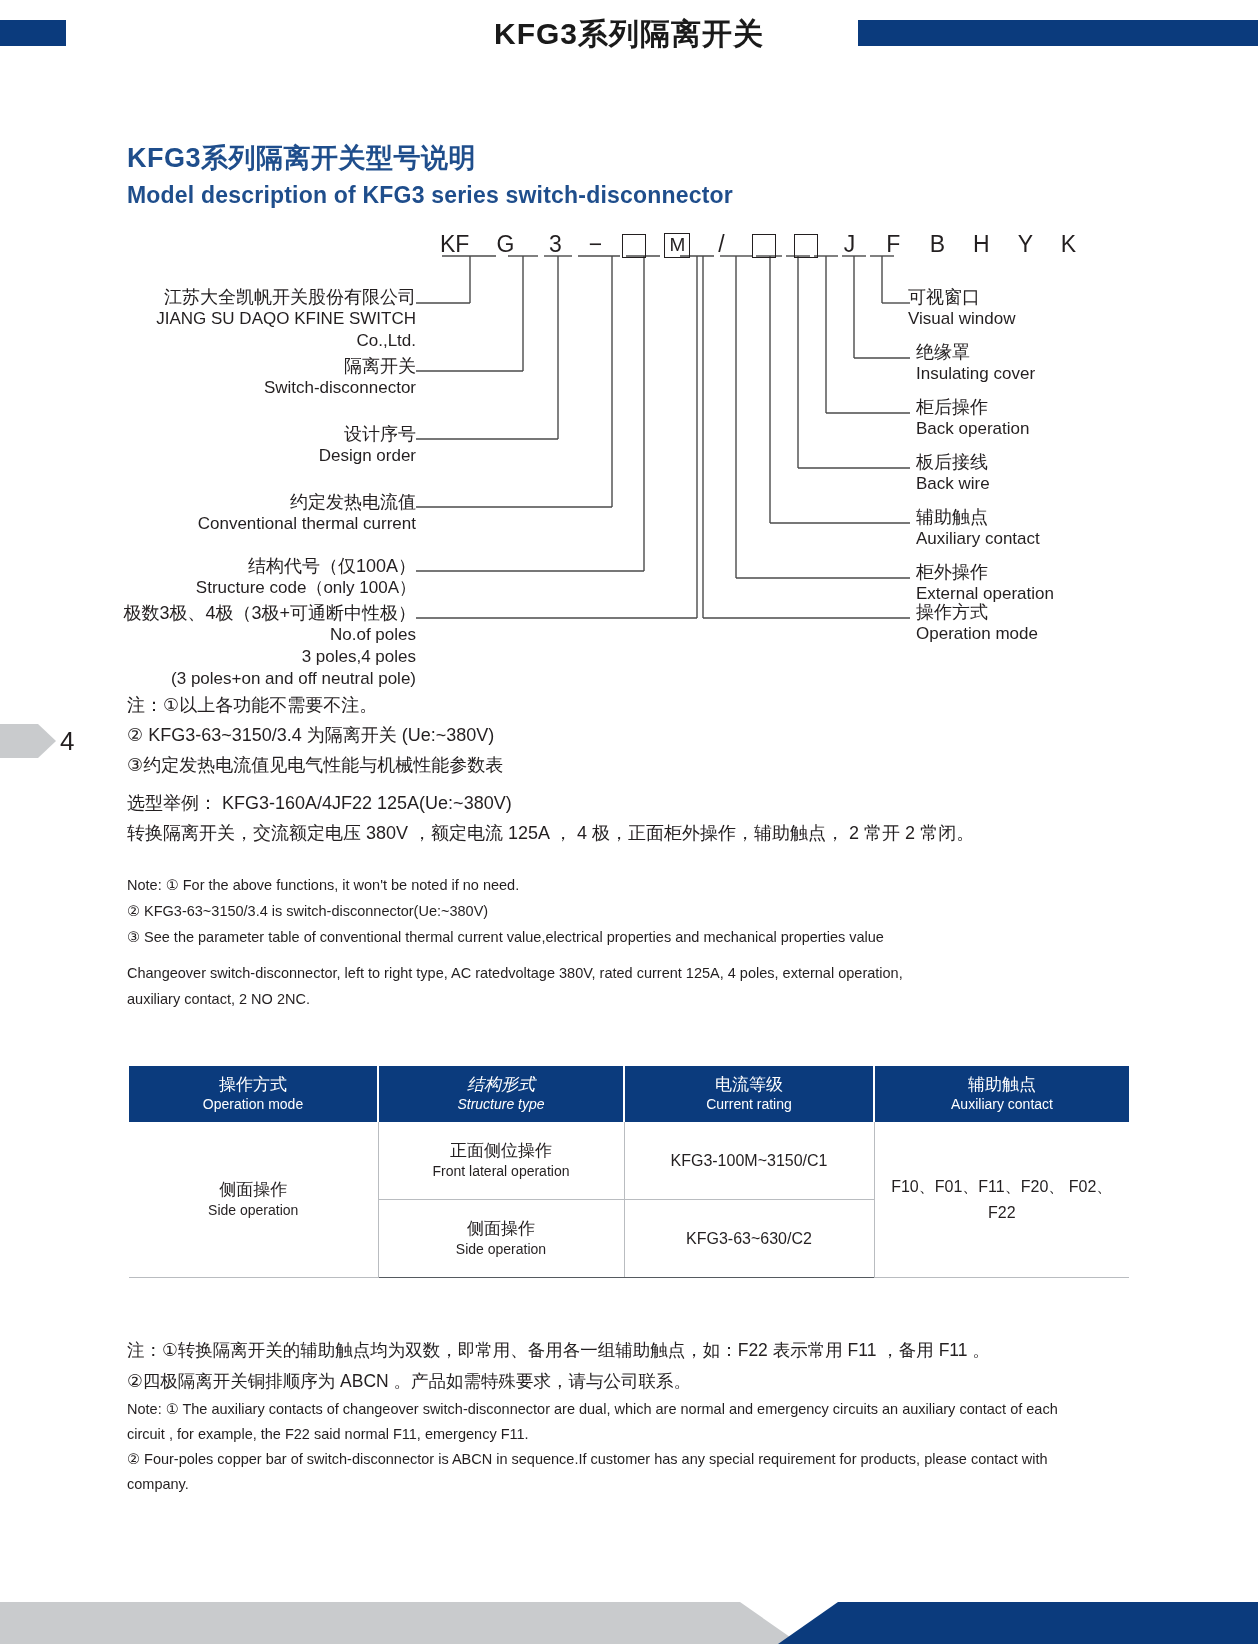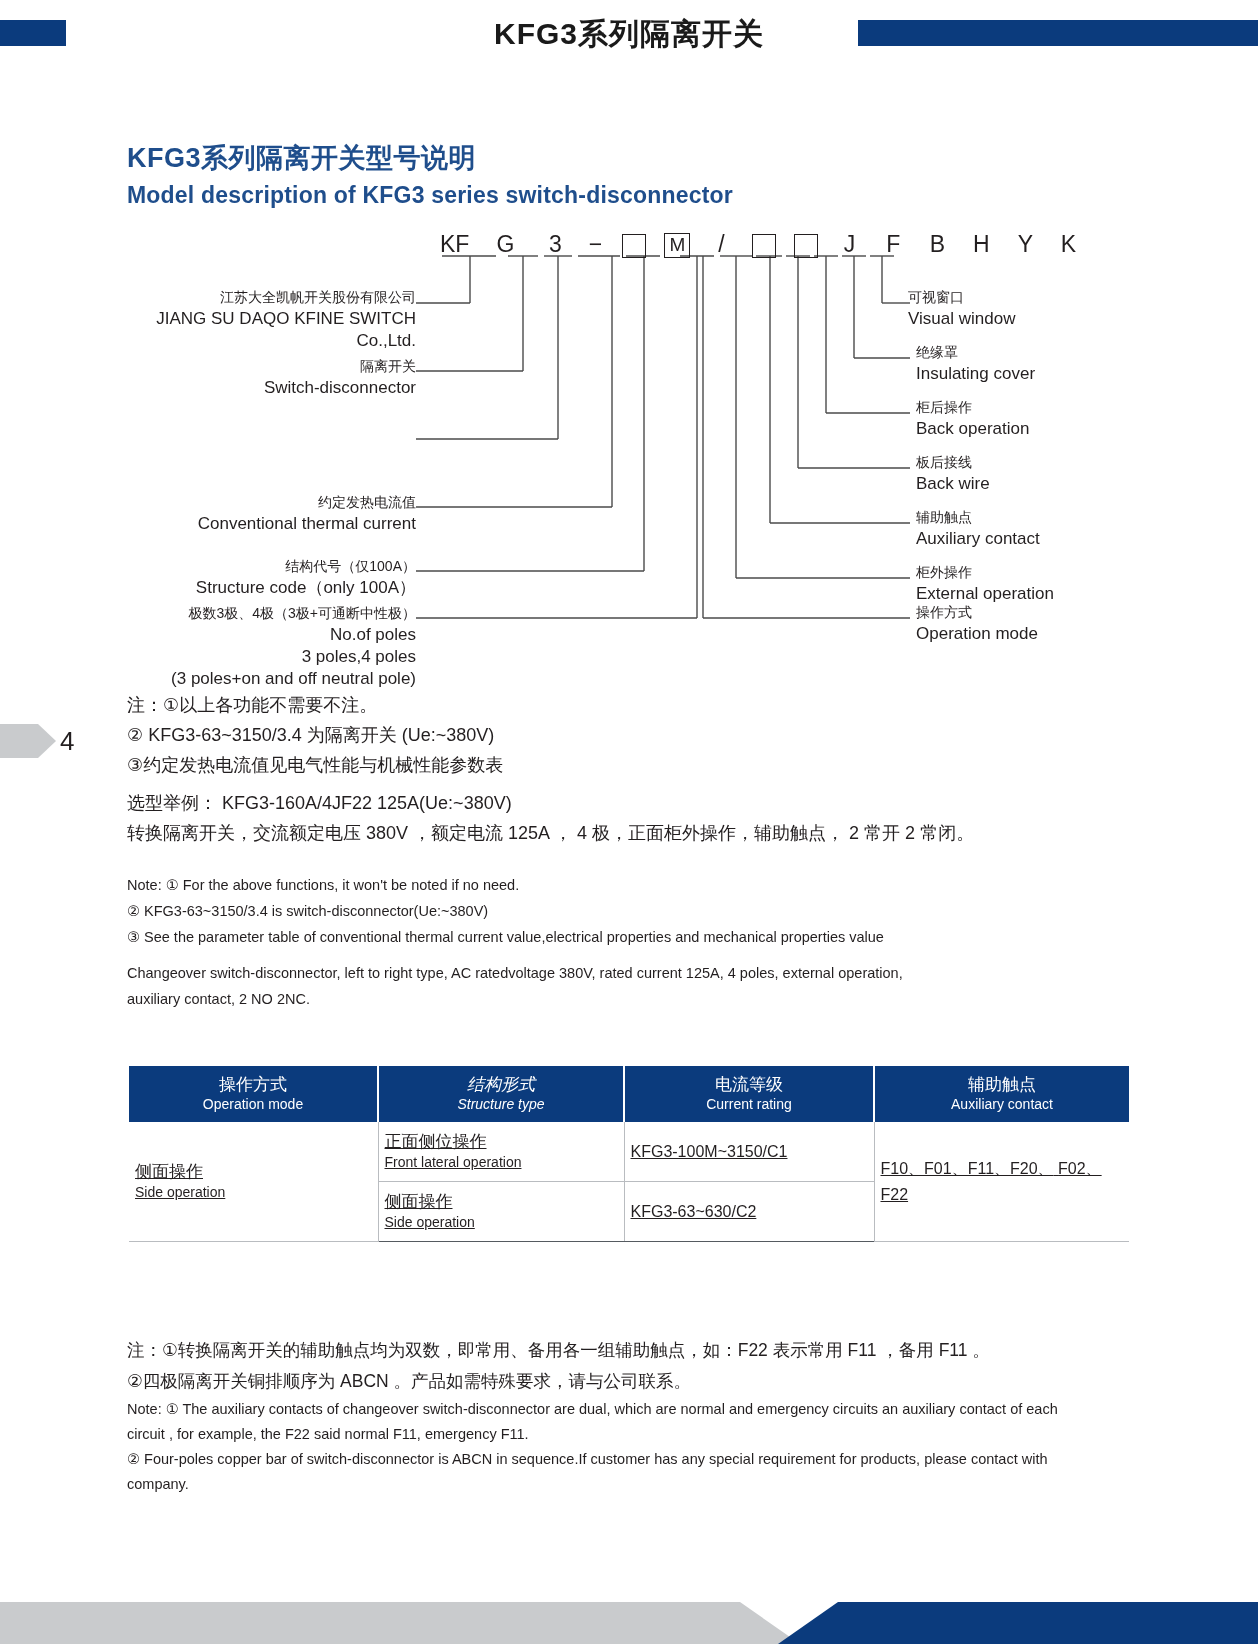--- a/index.html
+++ b/index.html
@@ -107,21 +107,21 @@
 
   
   .lbl {
     position: absolute;
     font-size: 17px;
     line-height: 22px;
     color: #231f20;
     white-space: nowrap;
   }
   .lbl.right-align { text-align: right; }
-  .lbl .cn { display: block; font-size: 14px; }
+  .lbl .cn { display: block; font-size: 18px; }
   .lbl .en { display: block; font-size: 17px; }
 
   
   .diagram svg {
     position: absolute;
     left: 0; top: 0;
     width: 1020px; height: 470px;
     overflow: visible;
   }
 
@@ -179,26 +179,25 @@
     color: #ffffff;
     font-weight: normal;
     padding: 8px 4px 9px 4px;
     border-right: 2px solid #ffffff;
     vertical-align: middle;
   }
   table.spec th:last-child { border-right: none; }
   table.spec th .cn { display: block; font-size: 17px; line-height: 21px; }
   table.spec th .en { display: block; font-size: 14px; line-height: 18px; }
   table.spec td {
-    text-align: left;
+    text-align: center;
     vertical-align: middle;
-    padding: 9px 6px;
+    padding: 18px 6px;
     border: 1px solid #b9bcc0;
     border-top: none;
-    text-decoration: underline;
   }
   table.spec td.noleft { border-left: none; }
   table.spec td.noright { border-right: none; }
   table.spec tr:last-child td { border-bottom: 1.5px solid #555a60; }
   table.spec td .cn { display: block; font-size: 17px; line-height: 22px; }
   table.spec td .en { display: block; font-size: 14px; line-height: 19px; }
   table.spec td .plain { font-size: 16px; line-height: 24px; }
   table.spec td .aux { font-size: 16px; line-height: 26px; }
   .col1 { width: 240px; }
   .col2 { width: 236px; font-style: italic; }
@@ -323,20 +322,24 @@
     <span class="cn">江苏大全凯帆开关股份有限公司</span>
     <span class="en">JIANG SU DAQO KFINE SWITCH</span>
     <span class="en">Co.,Ltd.</span>
   </div>
 
   <div class="lbl right-align" style="left:0; top:137px; width:296px;">
     <span class="cn">隔离开关</span>
     <span class="en">Switch-disconnector</span>
   </div>
 
+  <div class="lbl right-align" style="left:0; top:205px; width:296px;">
+    <span class="cn">设计序号</span>
+    <span class="en">Design order</span>
+  </div>
 
   <div class="lbl right-align" style="left:0; top:273px; width:296px;">
     <span class="cn">约定发热电流值</span>
     <span class="en">Conventional thermal current</span>
   </div>
 
   <div class="lbl right-align" style="left:0; top:337px; width:296px;">
     <span class="cn">结构代号（仅100A）</span>
     <span class="en">Structure code（only 100A）</span>
   </div>

